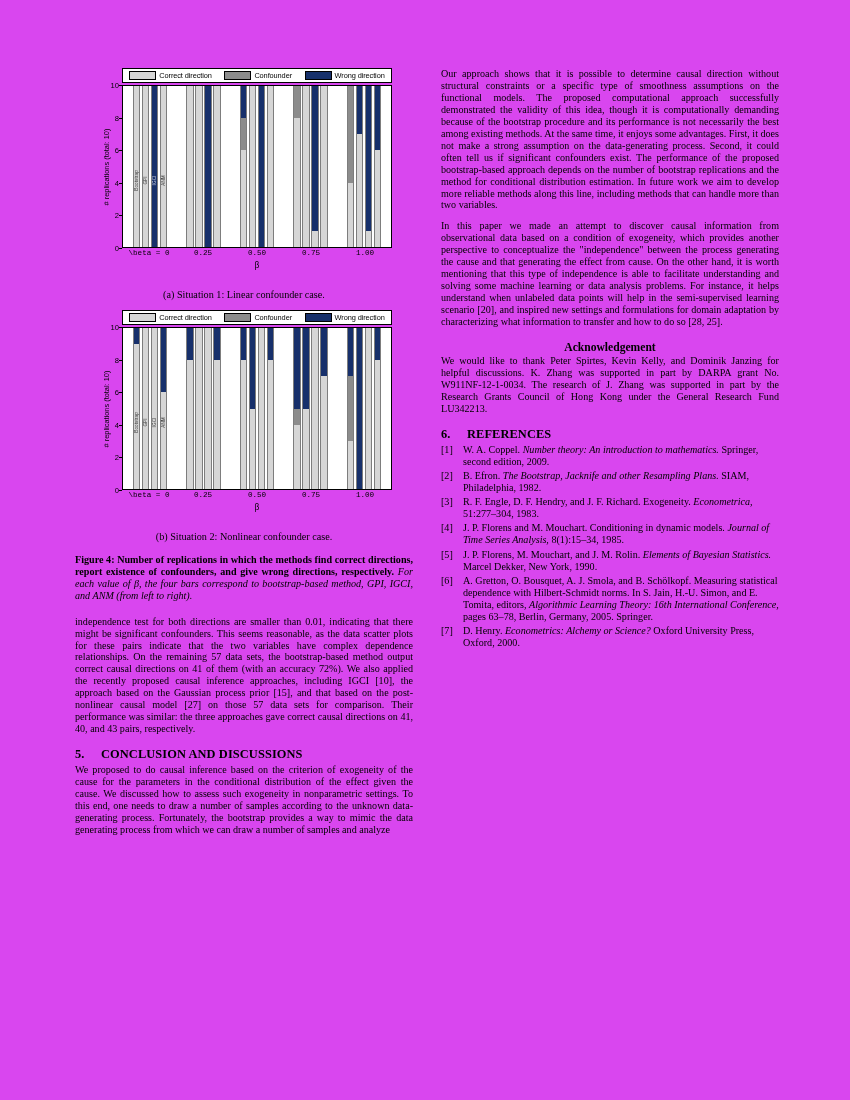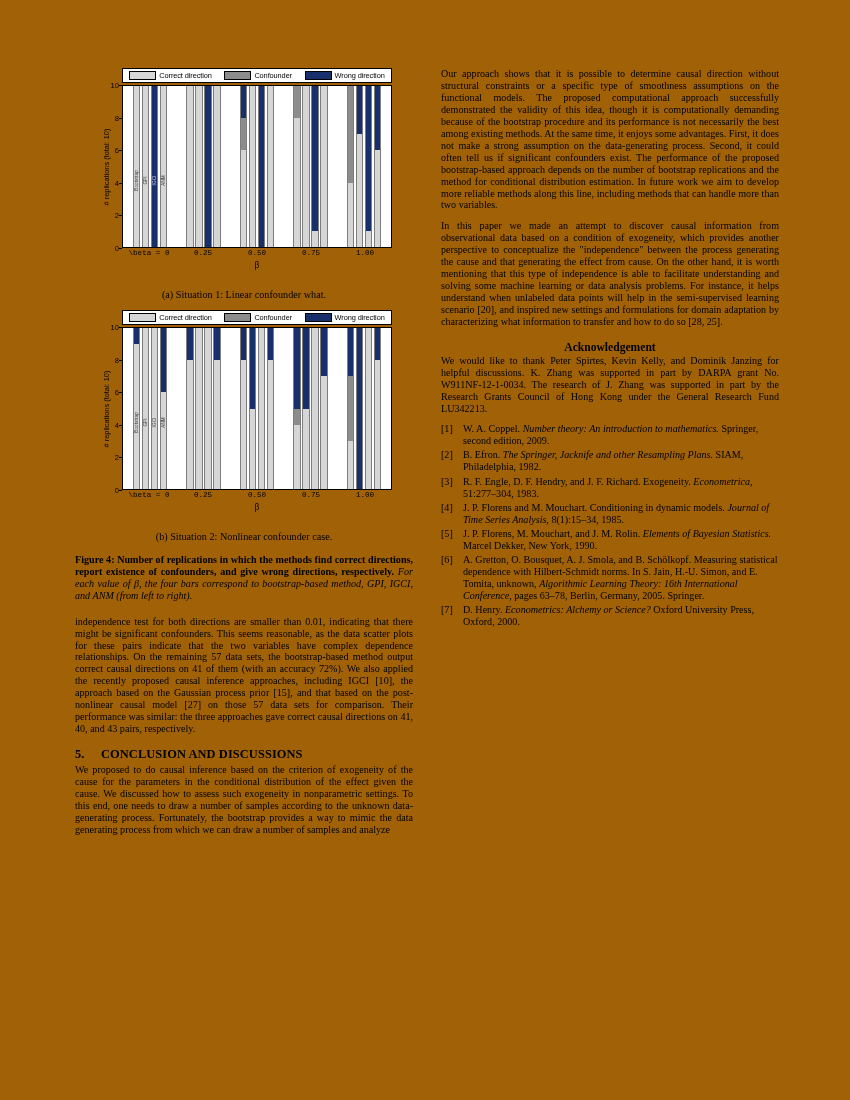--- a/index.html
+++ b/index.html
@@ -1,17 +1,17 @@
 <!DOCTYPE html>
 <html><head>
 <meta charset="utf-8">
 <style>
   html,body{margin:0;padding:0;background:#ffffff;}
   body{width:850px;height:1100px;font-family:"Liberation Serif",serif;color:#000;}
-  .page{position:relative;width:850px;height:1100px;background:#a16207;}
+  .page{position:relative;width:850px;height:1100px;background:#d946ef;}
   .cols{position:absolute;left:75px;top:68px;width:705px;display:flex;gap:28px;}
   .col{width:338px;}
   p.body{font-size:10.1px;line-height:11.95px;text-align:justify;margin:0 0 8.5px 0;hyphens:none;}
   h2.sec{font-size:12.4px;font-weight:bold;margin:12px 0 2px 0;letter-spacing:.1px;}
   h2.sec .num{display:inline-block;width:26px;}
   h3.ack{font-size:11.6px;font-weight:bold;margin:13px 0 1.5px 0;text-align:center;}
   .figcap{font-size:10.1px;line-height:11.9px;text-align:justify;margin:12px 0 0 0;}
   .figcap b{font-weight:bold;}
   .figcap i{font-style:italic;}
   .subcap{font-size:10.2px;text-align:center;margin:3px 0 0 0;}
@@ -178,21 +178,21 @@
             </div>
             <div class="xaxis">
               <div class="xtick" style="left: 10%;">\beta = 0</div>
               <div class="xtick" style="left: 30%;">0.25</div>
               <div class="xtick" style="left: 50%;">0.50</div>
               <div class="xtick" style="left: 70%;">0.75</div>
               <div class="xtick" style="left: 90%;">1.00</div>
             </div>
             <div class="xlab">β</div>
           </div>
-        <div class="subcap">(a) Situation 1: Linear confounder what.</div>
+        <div class="subcap">(a) Situation 1: Linear confounder case.</div>
       </div>
 
       <div class="figure" style="margin-top:10px;">
         <div class="chartbox" id="chart-b">
             <div class="legend">
               <div class="legitem">
                 <span class="swatch" style="background: rgb(214, 214, 214);"></span>
                 <span class="legtxt">Correct direction</span>
               </div>
               <div class="legitem">
@@ -332,25 +332,26 @@
       <p class="body">We proposed to do causal inference based on the criterion of exogeneity of the cause for the parameters in the conditional distribution of the effect given the cause. We discussed how to assess such exogeneity in nonparametric settings. To this end, one needs to draw a number of samples according to the unknown data-generating process. Fortunately, the bootstrap provides a way to mimic the data generating process from which we can draw a number of samples and analyze</p>
     </div>
 
     <div class="col">
       <p class="body">Our approach shows that it is possible to determine causal direction without structural constraints or a specific type of smoothness assumptions on the functional models. The proposed computational approach successfully demonstrated the validity of this idea, though it is computationally demanding because of the bootstrap procedure and its performance is not necessarily the best among existing methods. At the same time, it enjoys some advantages. First, it does not make a strong assumption on the data-generating process. Second, it could often tell us if significant confounders exist. The performance of the proposed bootstrap-based approach depends on the number of bootstrap replications and the method for conditional distribution estimation. In future work we aim to develop more reliable methods along this line, including methods that can handle more than two variables.</p>
       <p class="body">In this paper we made an attempt to discover causal information from observational data based on a condition of exogeneity, which provides another perspective to conceptualize the "independence" between the process generating the cause and that generating the effect from cause. On the other hand, it is worth mentioning that this type of independence is able to facilitate understanding and solving some machine learning or data analysis problems. For instance, it helps understand when unlabeled data points will help in the semi-supervised learning scenario [20], and inspired new settings and formulations for domain adaptation by characterizing what information to transfer and how to do so [28, 25].</p>
 
       <h3 class="ack">Acknowledgement</h3>
       <p class="body">We would like to thank Peter Spirtes, Kevin Kelly, and Dominik Janzing for helpful discussions. K. Zhang was supported in part by DARPA grant No. W911NF-12-1-0034. The research of J. Zhang was supported in part by the Research Grants Council of Hong Kong under the General Research Fund LU342213.</p>
 
+      <h2 class="sec"><span class="num">6.</span><span>REFERENCES</span></h2>
       <ol class="refs" id="refs-list">
           <li><span class="tag">[1]</span><span>W. A. Coppel. </span><i>Number theory: An introduction to mathematics.</i><span> Springer, second edition, 2009.</span></li>
-          <li><span class="tag">[2]</span><span>B. Efron. </span><i>The Springer, Jacknife and other Resampling Plans.</i><span> SIAM, Philadelphia, 1982.</span></li>
+          <li><span class="tag">[2]</span><span>B. Efron. </span><i>The Bootstrap, Jacknife and other Resampling Plans.</i><span> SIAM, Philadelphia, 1982.</span></li>
           <li><span class="tag">[3]</span><span>R. F. Engle, D. F. Hendry, and J. F. Richard. Exogeneity. </span><i>Econometrica,</i><span> 51:277–304, 1983.</span></li>
           <li><span class="tag">[4]</span><span>J. P. Florens and M. Mouchart. Conditioning in dynamic models. </span><i>Journal of Time Series Analysis,</i><span> 8(1):15–34, 1985.</span></li>
           <li><span class="tag">[5]</span><span>J. P. Florens, M. Mouchart, and J. M. Rolin. </span><i>Elements of Bayesian Statistics.</i><span> Marcel Dekker, New York, 1990.</span></li>
-          <li><span class="tag">[6]</span><span>A. Gretton, O. Bousquet, A. J. Smola, and B. Schölkopf. Measuring statistical dependence with Hilbert-Schmidt norms. In S. Jain, H.-U. Simon, and E. Tomita, unknown, </span><i>Algorithmic Learning Theory: 16th International Conference,</i><span> pages 63–78, Berlin, Germany, 2005. Springer.</span></li>
+          <li><span class="tag">[6]</span><span>A. Gretton, O. Bousquet, A. J. Smola, and B. Schölkopf. Measuring statistical dependence with Hilbert-Schmidt norms. In S. Jain, H.-U. Simon, and E. Tomita, editors, </span><i>Algorithmic Learning Theory: 16th International Conference,</i><span> pages 63–78, Berlin, Germany, 2005. Springer.</span></li>
           <li><span class="tag">[7]</span><span>D. Henry. </span><i>Econometrics: Alchemy or Science?</i><span> Oxford University Press, Oxford, 2000.</span></li>
         </ol>
     </div>
 
   </div>
 </div>
 
 </body></html>

